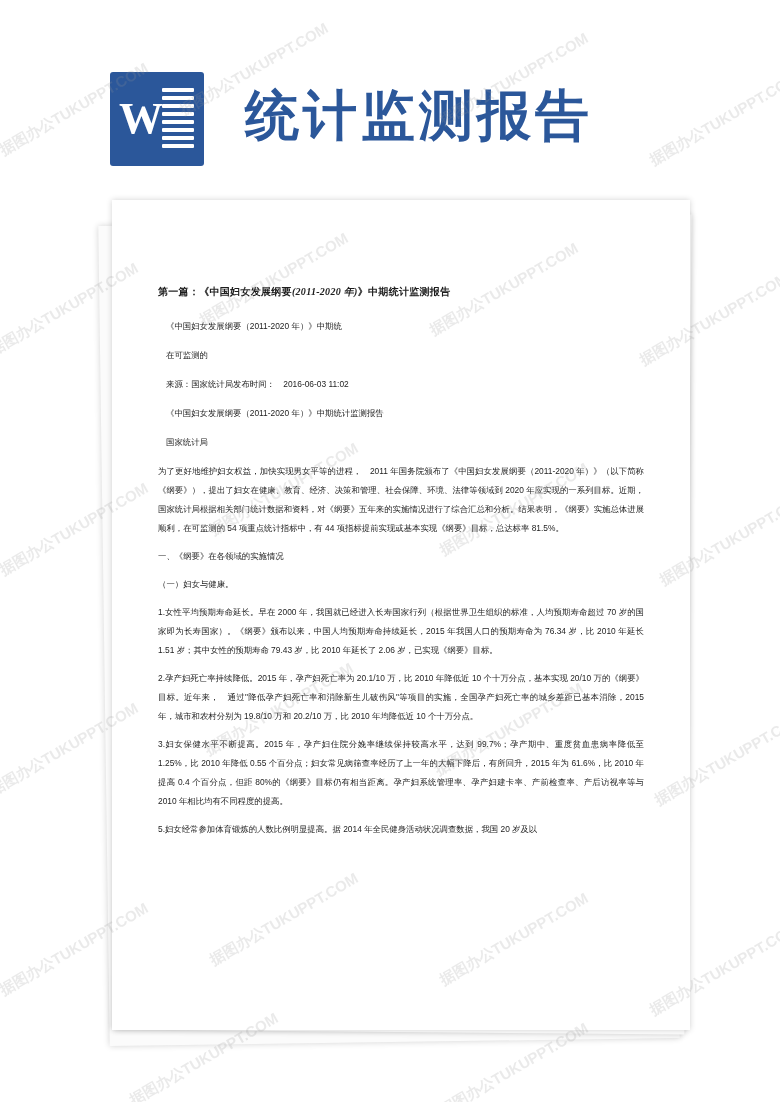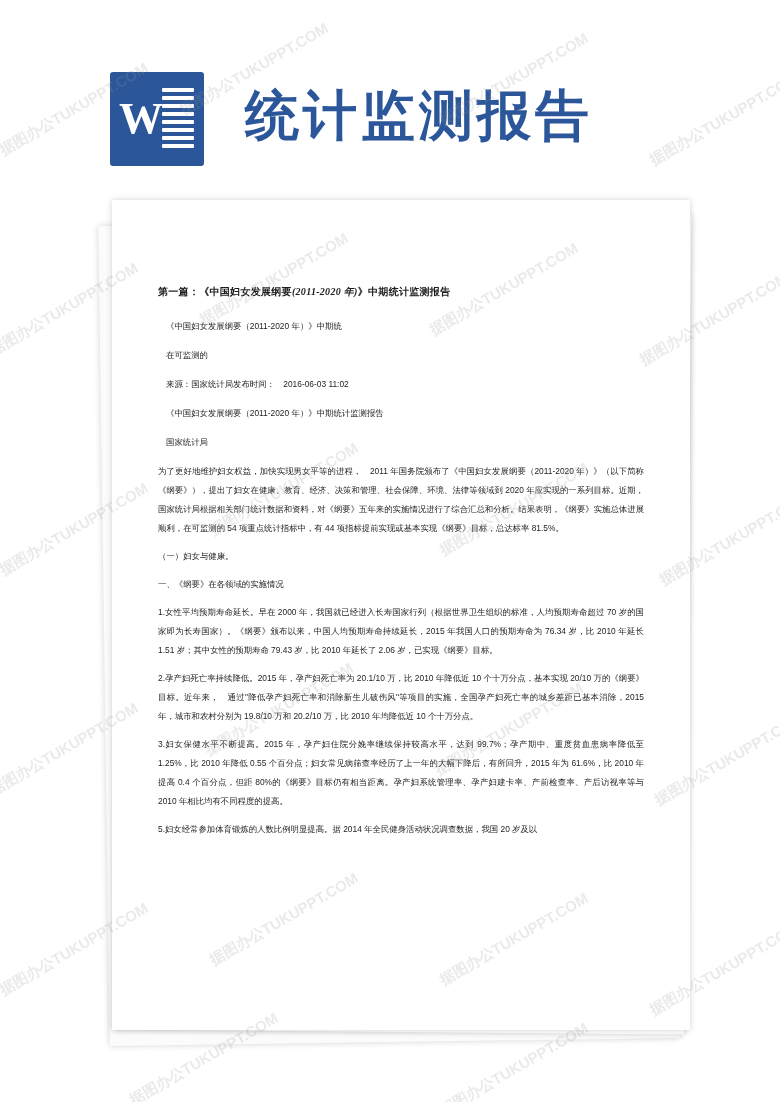--- a/index.html
+++ b/index.html
@@ -197,22 +197,22 @@
         <span>第一篇：《中国妇女发展纲要</span><span class="italic-part">(2011-2020 年)</span><span>》中期统计监测报告</span>
       </div>
 
       <p class="line">《中国妇女发展纲要（2011-2020 年）》中期统</p>
       <p class="line">在可监测的</p>
       <p class="line">来源：国家统计局发布时间：　2016-06-03 11:02</p>
       <p class="line">《中国妇女发展纲要（2011-2020 年）》中期统计监测报告</p>
       <p class="line">国家统计局</p>
 
       <p class="para">为了更好地维护妇女权益，加快实现男女平等的进程，　2011 年国务院颁布了《中国妇女发展纲要（2011-2020 年）》（以下简称《纲要》），提出了妇女在健康、教育、经济、决策和管理、社会保障、环境、法律等领域到 2020 年应实现的一系列目标。近期，国家统计局根据相关部门统计数据和资料，对《纲要》五年来的实施情况进行了综合汇总和分析。结果表明，《纲要》实施总体进展顺利，在可监测的 54 项重点统计指标中，有 44 项指标提前实现或基本实现《纲要》目标，总达标率 81.5%。</p>
+      <p class="para section-head">一、《纲要》在各领域的实施情况</p>
       <p class="para sub-head">（一）妇女与健康。</p>
-      <p class="para section-head">一、《纲要》在各领域的实施情况</p>
       <p class="para">1.女性平均预期寿命延长。早在 2000 年，我国就已经进入长寿国家行列（根据世界卫生组织的标准，人均预期寿命超过 70 岁的国家即为长寿国家）。《纲要》颁布以来，中国人均预期寿命持续延长，2015 年我国人口的预期寿命为 76.34 岁，比 2010 年延长 1.51 岁；其中女性的预期寿命 79.43 岁，比 2010 年延长了 2.06 岁，已实现《纲要》目标。</p>
       <p class="para">2.孕产妇死亡率持续降低。2015 年，孕产妇死亡率为 20.1/10 万，比 2010 年降低近 10 个十万分点，基本实现 20/10 万的《纲要》目标。近年来，　通过"降低孕产妇死亡率和消除新生儿破伤风"等项目的实施，全国孕产妇死亡率的城乡差距已基本消除，2015 年，城市和农村分别为 19.8/10 万和 20.2/10 万，比 2010 年均降低近 10 个十万分点。</p>
       <p class="para">3.妇女保健水平不断提高。2015 年，孕产妇住院分娩率继续保持较高水平，达到 99.7%；孕产期中、重度贫血患病率降低至 1.25%，比 2010 年降低 0.55 个百分点；妇女常见病筛查率经历了上一年的大幅下降后，有所回升，2015 年为 61.6%，比 2010 年提高 0.4 个百分点，但距 80%的《纲要》目标仍有相当距离。孕产妇系统管理率、孕产妇建卡率、产前检查率、产后访视率等与 2010 年相比均有不同程度的提高。</p>
       <p class="para">5.妇女经常参加体育锻炼的人数比例明显提高。据 2014 年全民健身活动状况调查数据，我国 20 岁及以</p>
 
     </div>
   </div>
 </div>
 
 <div class="wm-layer">

